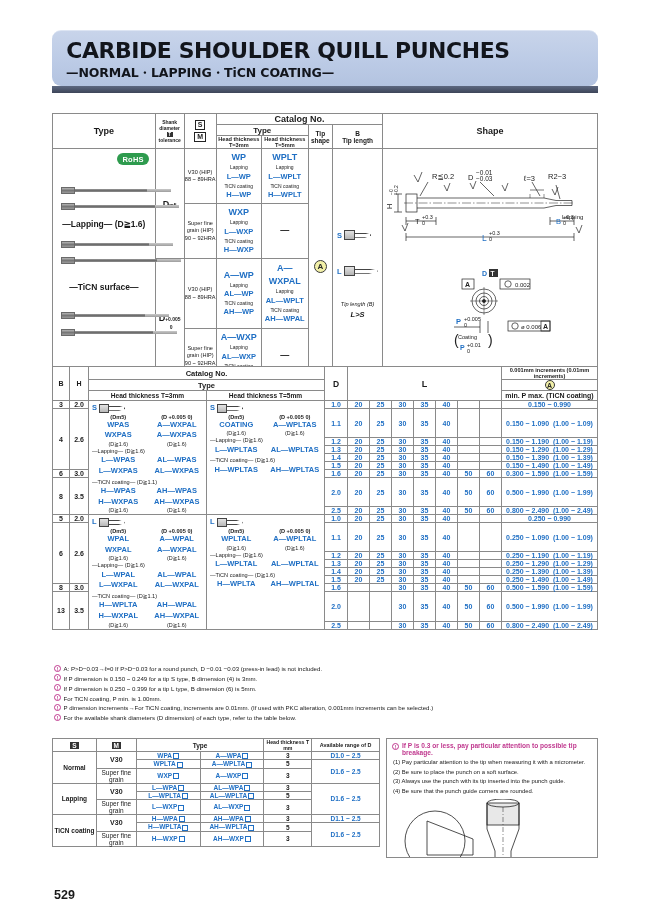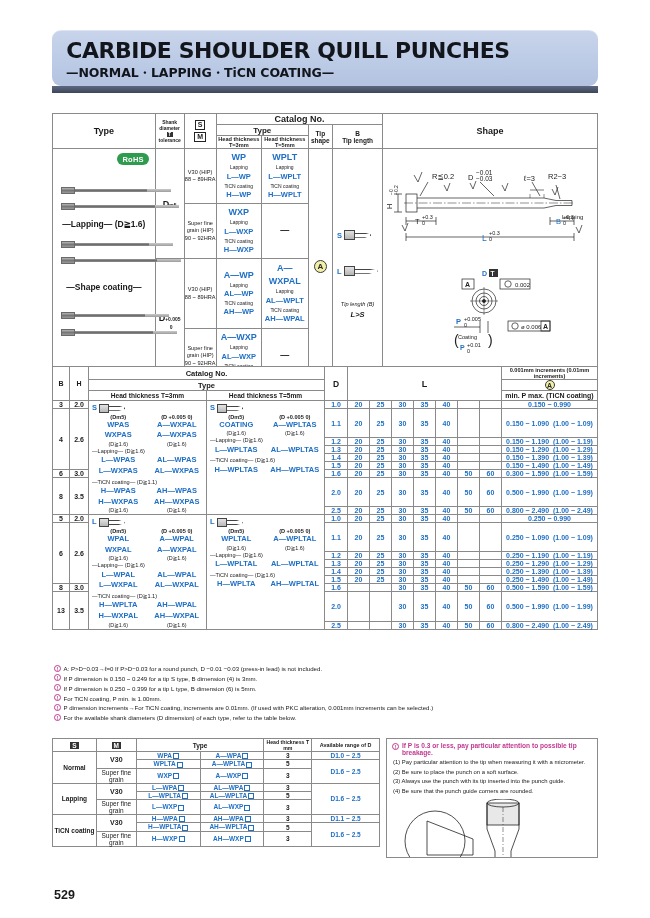--- a/index.html
+++ b/index.html
@@ -237,21 +237,21 @@
         <div class="punch-img" style="left:8px;top:92px;width:112px;">
           <div class="head"></div>
               <div class="shaft"></div>
               <div class="tip"></div>
         </div>
         <div class="punch-img" style="left:8px;top:108px;width:120px;">
           <div class="head"></div>
               <div class="shaft"></div>
               <div class="tip"></div>
         </div>
-        <div class="sub-label" style="top:133px;">—Shape coating—</div>
+        <div class="sub-label" style="top:133px;">—TiCN surface—</div>
         <div class="punch-img" style="left:8px;top:163px;width:108px;">
           <div class="head"></div>
               <div class="shaft"></div>
               <div class="tip"></div>
         </div>
         <div class="punch-img" style="left:8px;top:180px;width:116px;">
           <div class="head"></div>
               <div class="shaft"></div>
               <div class="tip"></div>
         </div>

